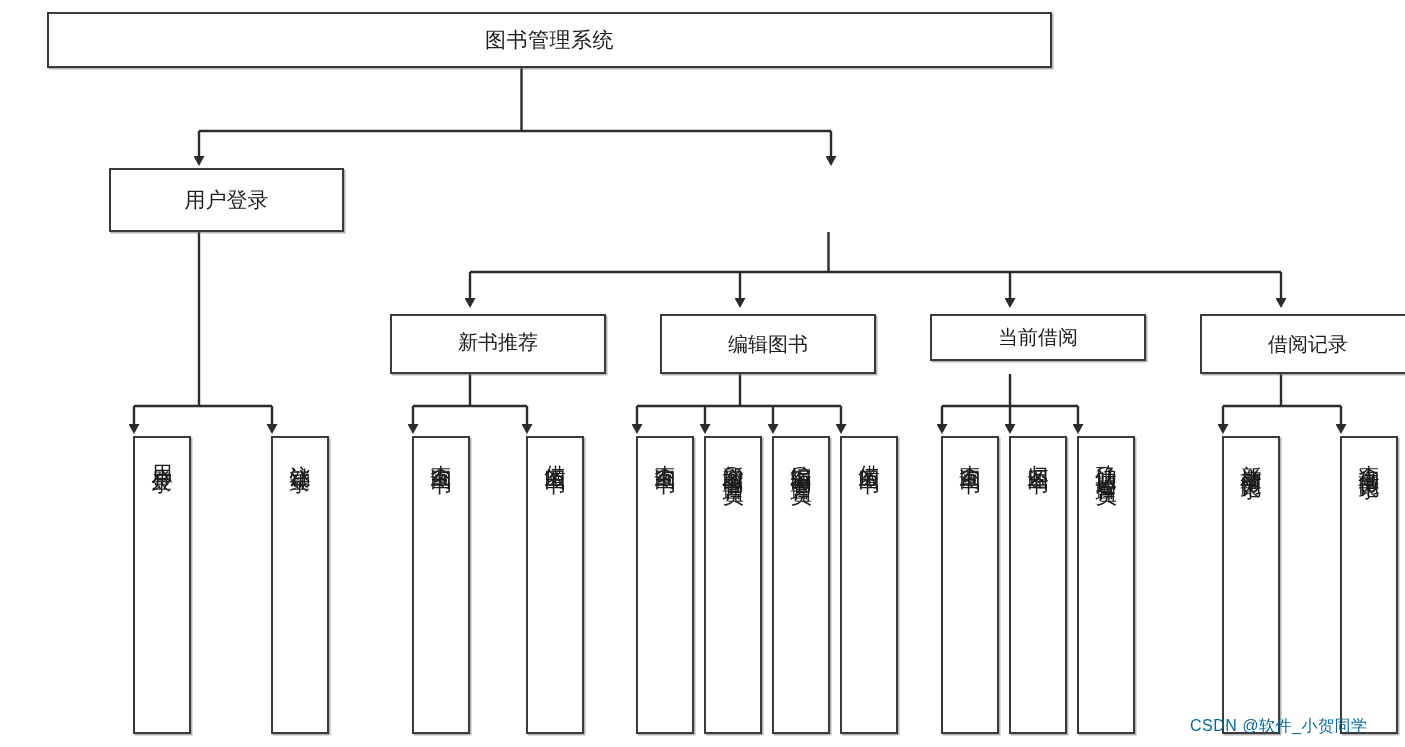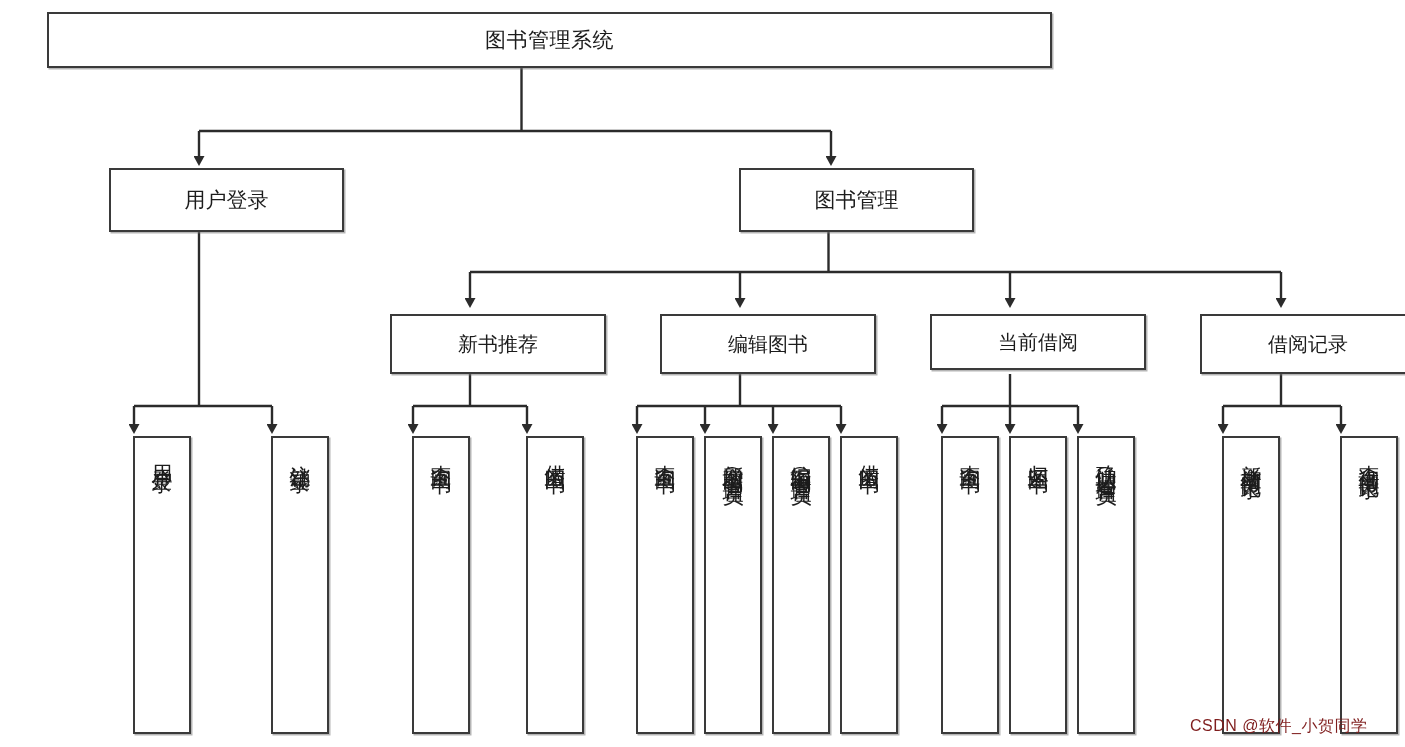--- a/index.html
+++ b/index.html
@@ -41,21 +41,21 @@
     font-size:21px;
     line-height:1.04;
     letter-spacing:3px;
     white-space:pre;
   }
 
   .watermark{
     position:absolute;
     left:1190px;top:716px;
     font-size:16px;
-    color:#7f1d1d;
+    color:#0369a1;
     letter-spacing:.5px;
     white-space:nowrap;
     user-select:none;
   }
 </style>
 </head>
 <body>
 
 <div id="canvas">
 
@@ -109,31 +109,28 @@
     </g>
   </svg>
 
   <div class="node h" style="left:19px;top:12px;width:1005px;height:56px;">
     <span class="lbl">图书管理系统</span>
   </div>
 
   <div class="node lvl1" style="left:81px;top:168px;width:235px;height:64px;">
     <span class="lbl">用户登录</span>
   </div>
-  <div class="node lvl1" style="left:711px;top:168px;width:235px;height:64px;">
-    <span class="lbl">图书管理</span>
-  </div>
 
-  <div class="node lvl2" style="left:362px;top:314px;width:216px;height:60px;">
+  <div class="node lvl2" style="left:362px;top:314px;width:216px;height:60px;font-family:Liberation Mono, monospace;">
     <span class="lbl">新书推荐</span>
   </div>
   <div class="node lvl2" style="left:632px;top:314px;width:216px;height:60px;">
     <span class="lbl">编辑图书</span>
   </div>
-  <div class="node lvl2" style="left:902px;top:314px;width:216px;height:56px;">
+  <div class="node lvl2" style="left:902px;top:314px;width:216px;height:47px;">
     <span class="lbl">当前借阅</span>
   </div>
   <div class="node lvl2" style="left:1172px;top:314px;width:216px;height:60px;">
     <span class="lbl">借阅记录</span>
   </div>
 
   <div class="node vert" style="left:105px;top:436px;width:58px;height:298px;">
     <span class="lbl">用户登录</span>
   </div>
   <div class="node vert" style="left:243px;top:436px;width:58px;height:298px;">

